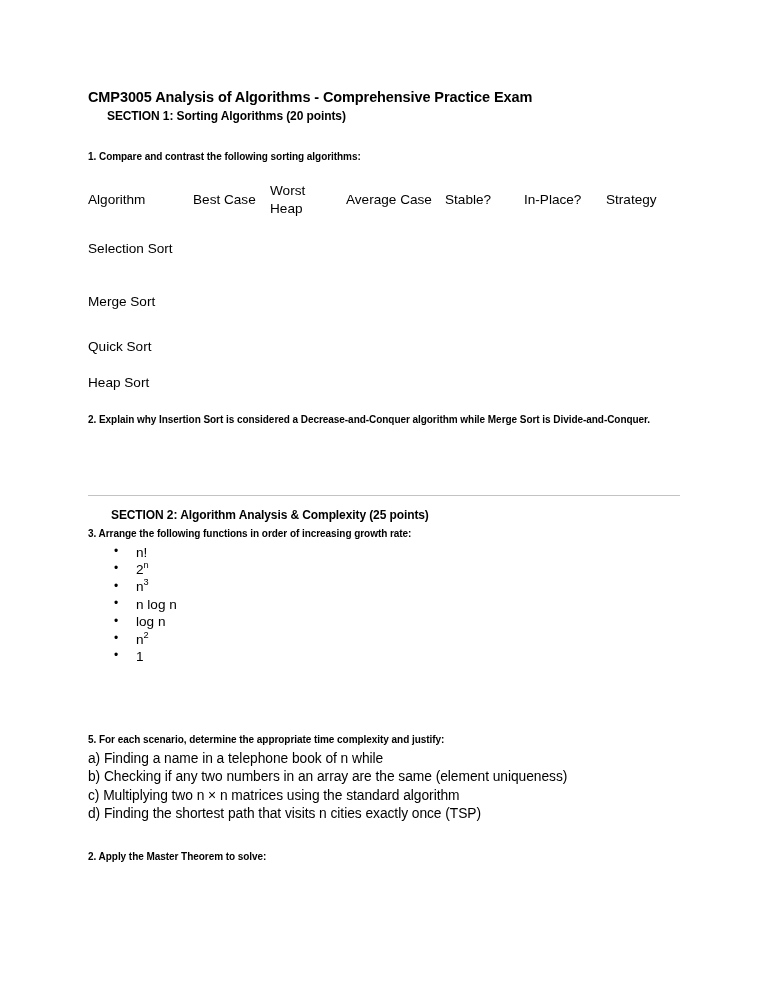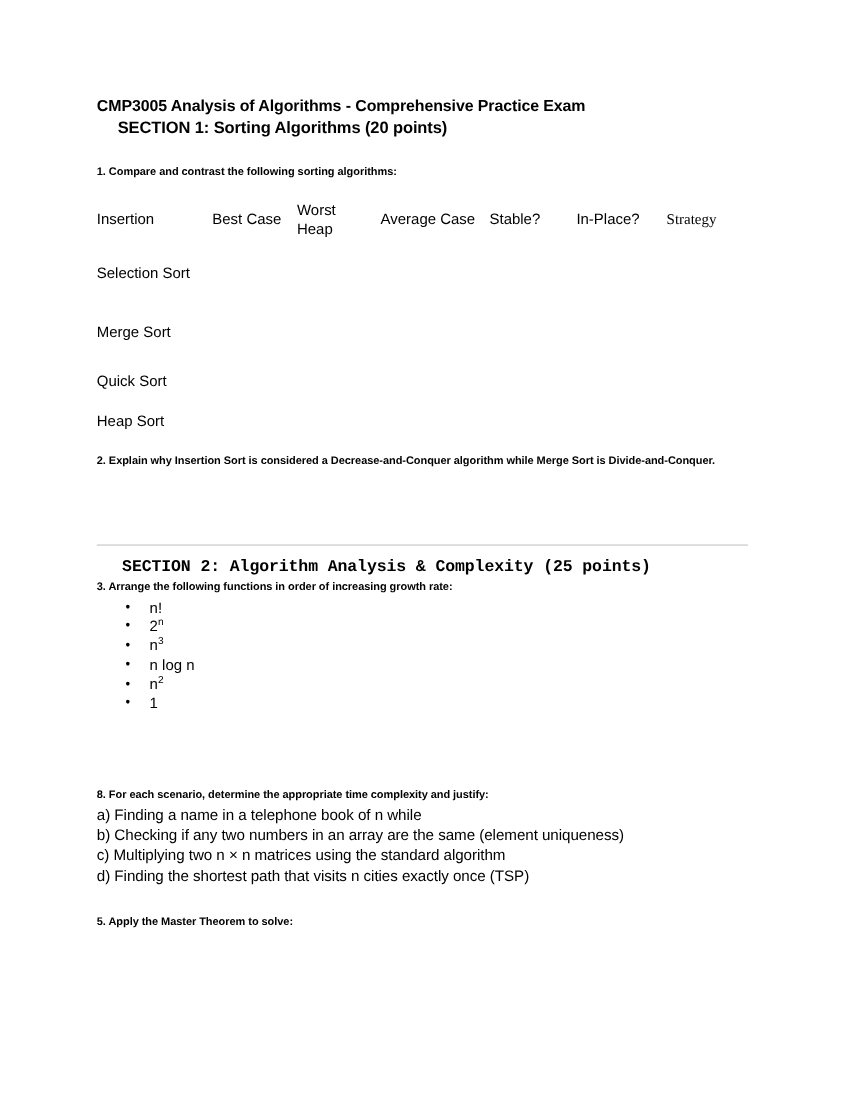--- a/index.html
+++ b/index.html
@@ -25,30 +25,29 @@
   }
 
   .doc-title {
     font-size: 14.5px;
     font-weight: bold;
     line-height: 19px;
     letter-spacing: -0.1px;
     margin: 0;
   }
   .section-heading {
-    font-size: 15px;
+    font-size: 12px;
     font-weight: bold;
     line-height: 19px;
     letter-spacing: -0.1px;
     margin: 0;
     padding-left: 19px;
   }
   .section-heading.s2 {
     padding-left: 23px;
-    font-family: Liberation Mono, monospace;
   }
 
   .q-bold {
     font-size: 10px;
     font-weight: bold;
     line-height: 18.5px;
     letter-spacing: -0.05px;
     margin: 0;
   }
   .q-plain {
@@ -96,21 +95,21 @@
   table.cmp tbody tr.tall td {
     height: 53px;
   }
   
   .col-alg    { width: 105px; }
   .col-best   { width: 77px; }
   .col-worst  { width: 76px; }
   .col-avg    { width: 99px; }
   .col-stable { width: 79px; }
   .col-inpl   { width: 82px; }
-  .col-strat  { width: 74px; font-family: Liberation Serif, serif; }
+  .col-strat  { width: 74px; }
 
   .cell-wrap { display: block; }
 
   
   .divider {
     width: 592px;
     height: 0;
     border: none;
     border-top: 1px solid #c3c3c3;
     margin: 0;
@@ -157,21 +156,21 @@
   <div class="spacer-22"></div>
 
   <p class="q-bold">1. Compare and contrast the following sorting algorithms:</p>
 
   <div class="spacer-10"></div>
 
   <table class="cmp">
     <thead>
       <tr>
         <th class="col-alg">
-            <span class="cell-wrap">Insertion</span>
+            <span class="cell-wrap">Algorithm</span>
           </th>
         <th class="col-best">
             <span class="cell-wrap">Best Case</span>
           </th>
         <th class="col-worst">
             <span class="cell-wrap">Worst Heap</span>
           </th>
         <th class="col-avg">
             <span class="cell-wrap">Average Case</span>
           </th>
@@ -238,32 +237,33 @@
 
   <h2 class="section-heading s2">SECTION 2: Algorithm Analysis &amp; Complexity (25 points)</h2>
 
   <p class="q-bold">3. Arrange the following functions in order of increasing growth rate:</p>
 
   <ul class="growth">
     <li><span>n!</span><sup></sup></li>
     <li><span>2</span><sup>n</sup></li>
     <li><span>n</span><sup>3</sup></li>
     <li><span>n log n</span><sup></sup></li>
+    <li><span>log n</span><sup></sup></li>
     <li><span>n</span><sup>2</sup></li>
     <li><span>1</span><sup></sup></li>
   </ul>
 
   <div class="spacer-70"></div>
 
-  <p class="q-bold">8. For each scenario, determine the appropriate time complexity and justify:</p>
+  <p class="q-bold">5. For each scenario, determine the appropriate time complexity and justify:</p>
 
   <div class="scenario-list">
     <p class="q-plain">a) Finding a name in a telephone book of n while</p>
     <p class="q-plain">b) Checking if any two numbers in an array are the same (element uniqueness)</p>
     <p class="q-plain">c) Multiplying two n × n matrices using the standard algorithm</p>
     <p class="q-plain">d) Finding the shortest path that visits n cities exactly once (TSP)</p>
   </div>
 
   <div class="spacer-24"></div>
 
-  <p class="q-bold">5. Apply the Master Theorem to solve:</p>
+  <p class="q-bold">2. Apply the Master Theorem to solve:</p>
 
 </div>
 
 </body></html>

